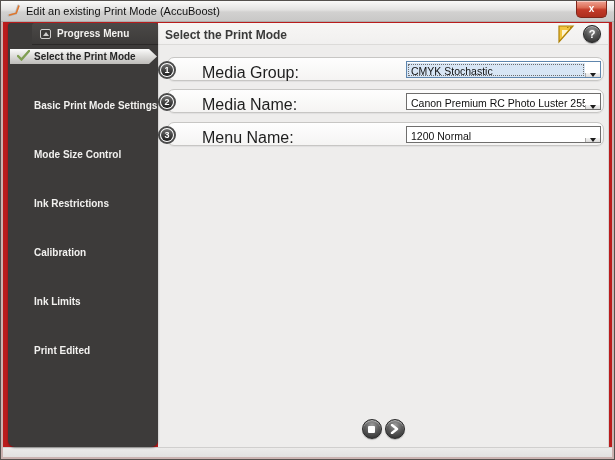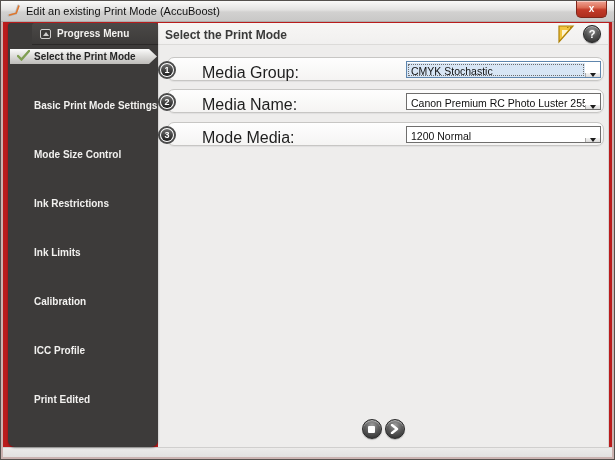--- a/index.html
+++ b/index.html
@@ -196,23 +196,22 @@
     <div class="sidebar-items">
       <div class="sb-item selected">
         <svg class="check-icon" width="13" height="11" viewBox="0 0 13 11">
           <path d="M1 6 L4.5 9.5 L12 1" fill="none" stroke="#7f9e52" stroke-width="2.4" stroke-linecap="round"></path>
         </svg>
         <span>Select the Print Mode</span>
       </div>
       <div class="sb-item"><span>Basic Print Mode Settings</span></div>
       <div class="sb-item"><span>Mode Size Control</span></div>
       <div class="sb-item"><span>Ink Restrictions</span></div>
+      <div class="sb-item"><span>Calibration</span></div>
       <div class="sb-item"><span>Ink Limits</span></div>
-      <div class="sb-item"><span>Calibration</span></div>
-      <div class="sb-item"><span>ICC Profile</span></div>
       <div class="sb-item"><span>Print Edited</span></div>
     </div>
   </div>
 
   <div class="content">
     <div class="content-header">
       <span class="content-title">Select the Print Mode</span>
       <svg class="set-square" viewBox="0 0 19 19">
         <polygon points="2,1 16,1 2,17" fill="#f2c63f" stroke="#ad8008" stroke-width="1.2"></polygon>
         <polygon points="5,5 11,5 5,12" fill="#fdf4d2"></polygon>
@@ -247,21 +246,21 @@
         <div class="arrow-box">
             <div class="arrow"></div>
           </div>
       </div>
     </div>
 
     <div class="form-row row-3">
       <div class="num-badge">
         <div class="inner">3</div>
       </div>
-      <span class="row-label">Mode Media:</span>
+      <span class="row-label">Menu Name:</span>
       <div class="combo">
         <div class="val">1200 Normal</div>
         <div class="arrow-box">
             <div class="arrow"></div>
           </div>
       </div>
     </div>
 
     <div class="nav">
       <div class="nav-btn">

